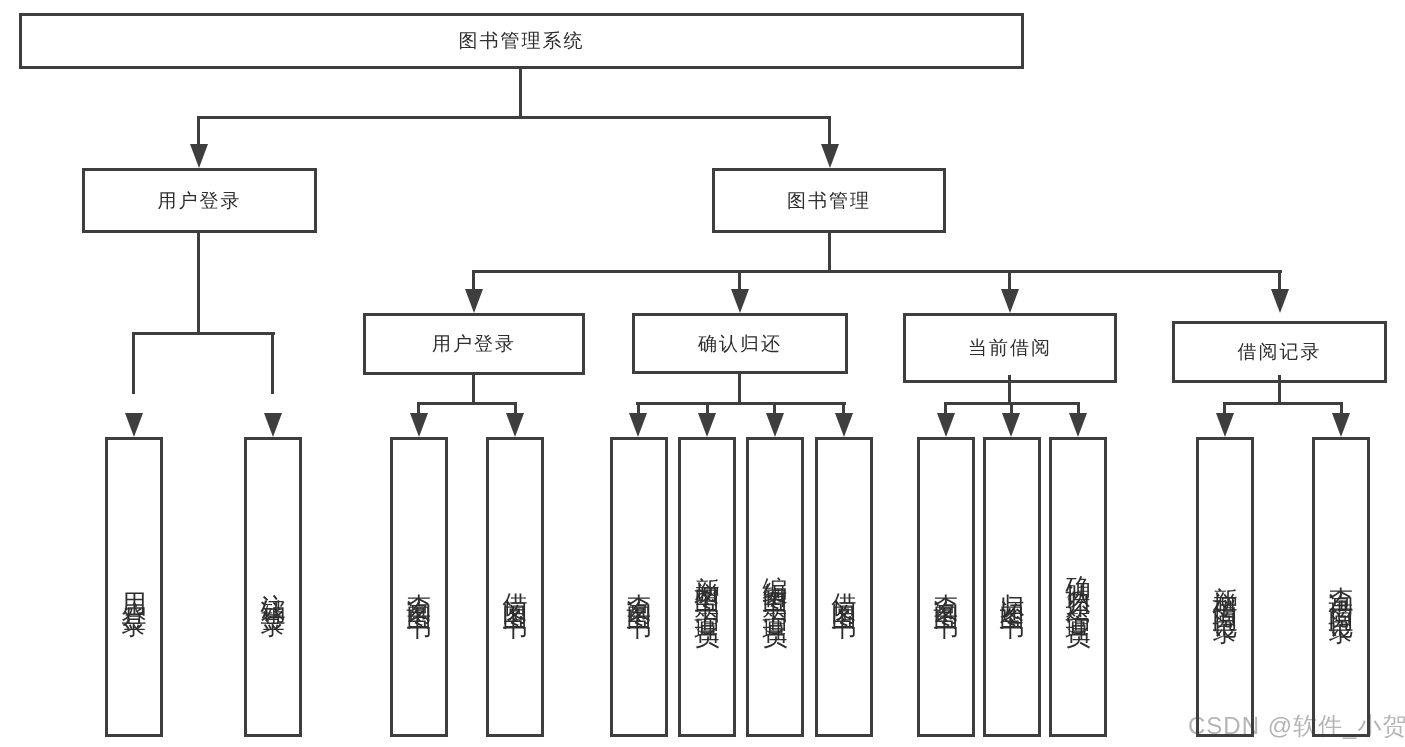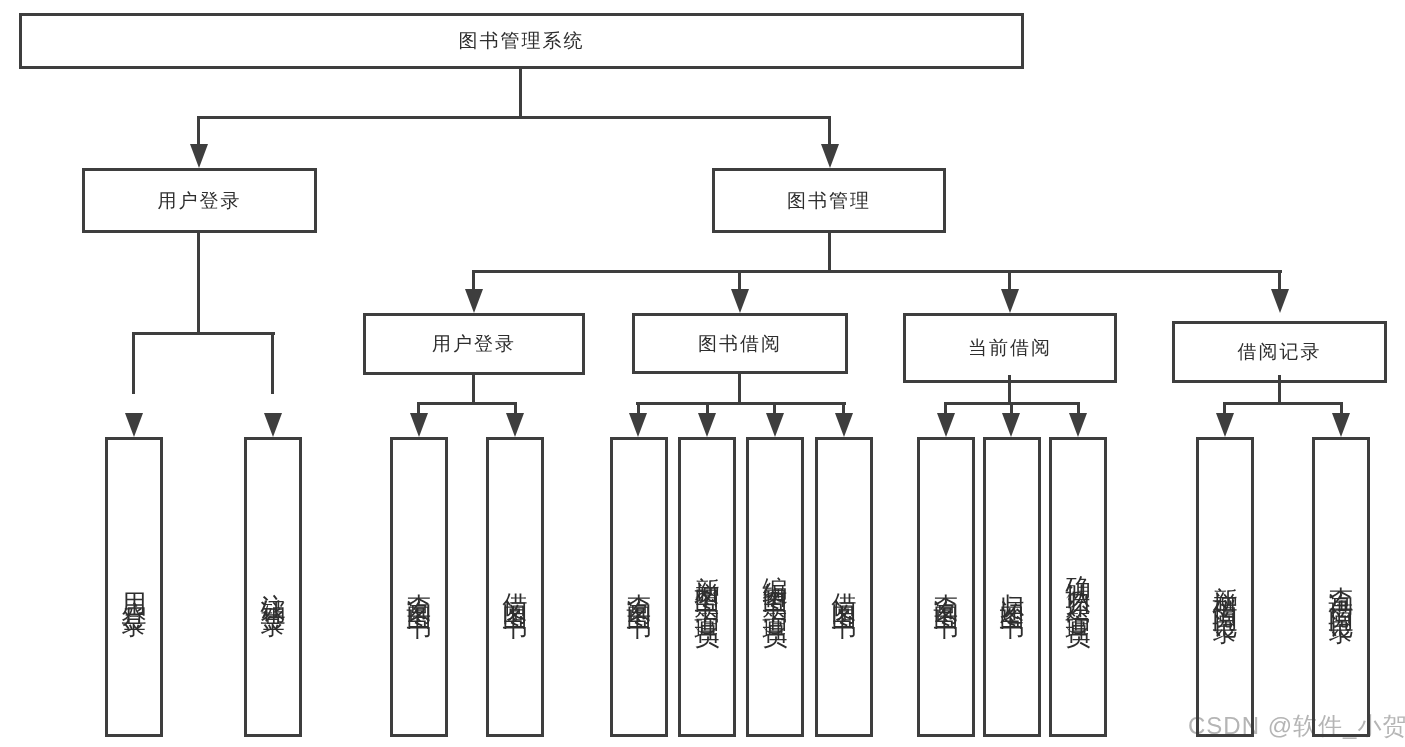--- a/index.html
+++ b/index.html
@@ -104,21 +104,21 @@
   <div class="arrow" style="left:731px;top:289px;"></div>
   <div class="vline" style="left:1008px;top:270px;height:24px;"></div>
   <div class="arrow" style="left:1001px;top:289px;"></div>
   <div class="vline" style="left:1278px;top:270px;height:24px;"></div>
   <div class="arrow" style="left:1271px;top:289px;"></div>
 
   <div class="box" style="left:363px;top:313px;width:222px;height:62px;">
     <span>用户登录</span>
   </div>
   <div class="box" style="left:632px;top:313px;width:216px;height:61px;">
-    <span>图书借阅</span>
+    <span>确认归还</span>
   </div>
   <div class="box" style="left:903px;top:313px;width:214px;height:70px;">
     <span>当前借阅</span>
   </div>
   <div class="box" style="left:1172px;top:313px;width:215px;height:62px;margin-top:8px;">
     <span>借阅记录</span>
   </div>
 
   <div class="vline" style="left:472px;top:375px;height:30px;"></div>
   <div class="hline" style="left:417px;top:402px;width:100px;"></div>

